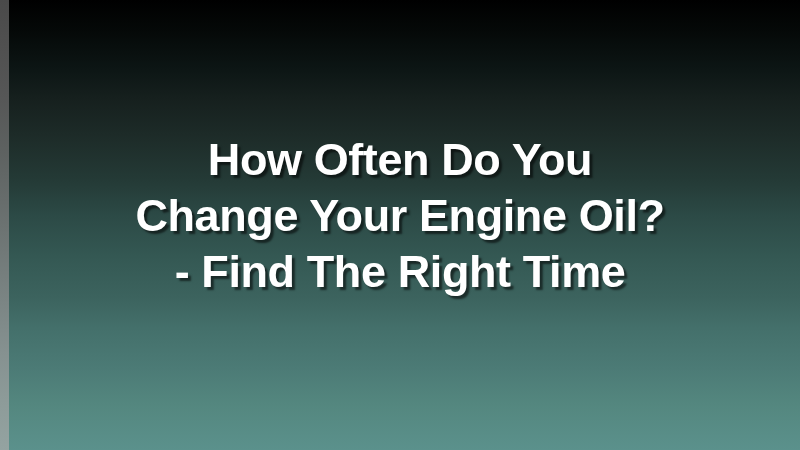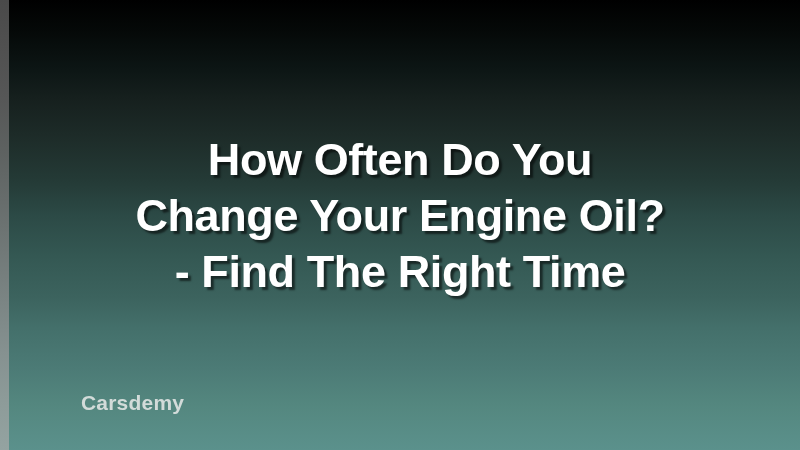--- a/index.html
+++ b/index.html
@@ -104,17 +104,16 @@
   <div class="bg-gradient"></div>
 
   <div class="edge-strip-left"></div>
 
   <div class="content">
 
     <h1 class="headline">How Often Do You
 Change Your Engine Oil?
 - Find The Right Time</h1>
 
-    <div class="brand">Carsdemy</div>
 
   </div>
 
 </div>
 
 </body></html>

